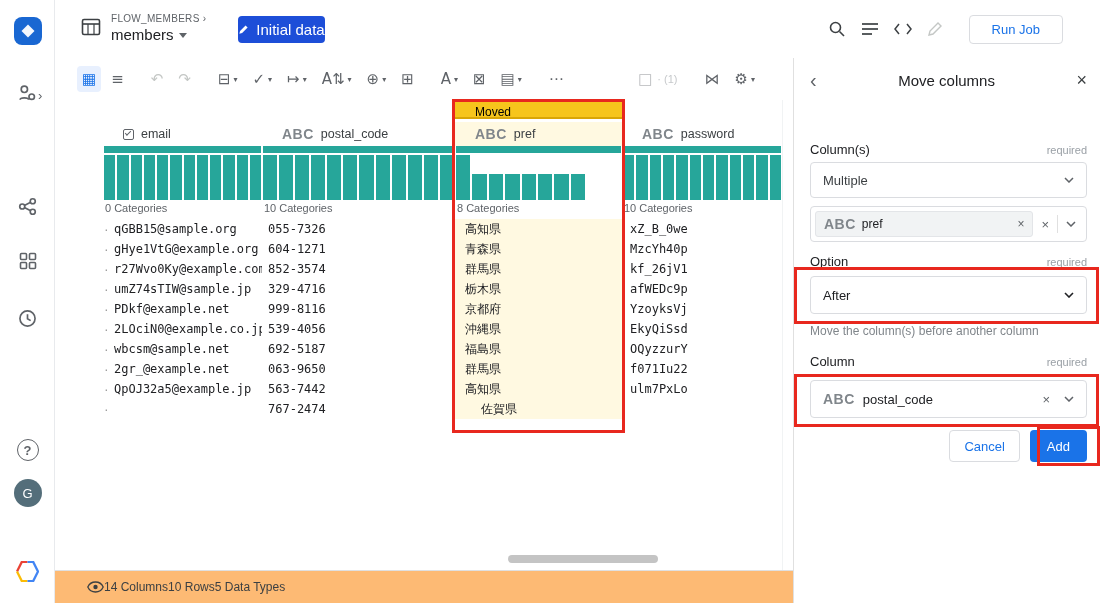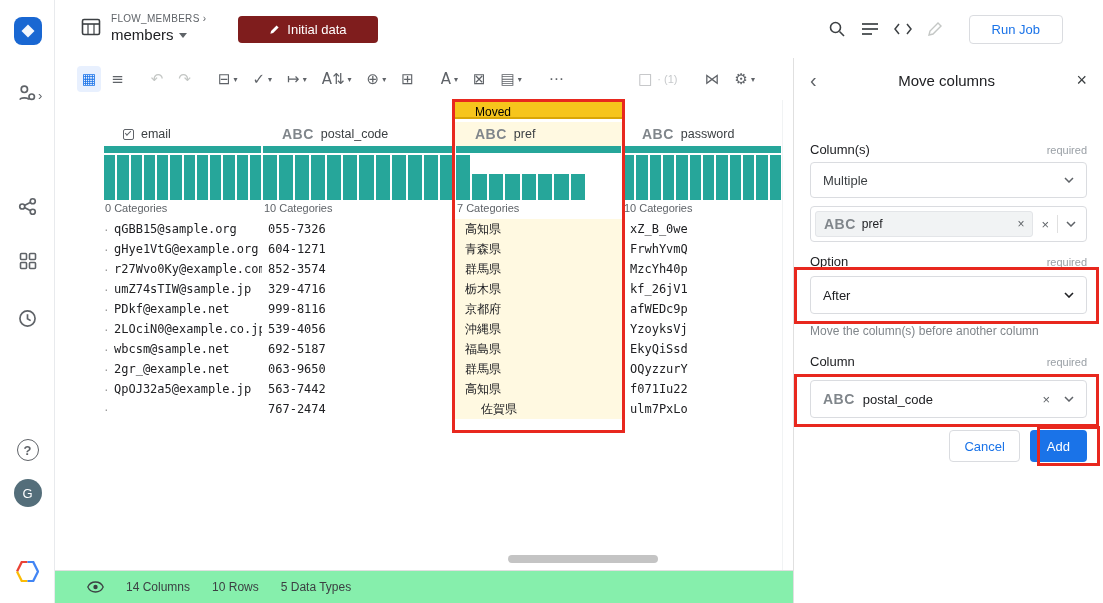--- a/index.html
+++ b/index.html
@@ -17,22 +17,22 @@
           display:flex;align-items:center;justify-content:center;}
   .sidechev{position:absolute;left:38px;top:88px;color:#5f6368;font-size:13px;}
 
   
   .topbar{position:absolute;left:55px;top:0;width:1048px;height:58px;display:flex;align-items:center;background:#fff;}
   .fileicon{margin-left:26px;flex:none;}
   .bc{display:flex;flex-direction:column;margin-left:10px;line-height:1.25;}
   .bc .crumb{font-size:10px;color:#5f6368;letter-spacing:.3px;}
   .bc .flow{font-size:15px;color:#202124;display:flex;align-items:center;gap:5px;}
   .tri{width:0;height:0;border-left:4px solid transparent;border-right:4px solid transparent;border-top:5px solid #5f6368;}
-  .initialbtn{margin-left:32px;height:27px;background:#7f1d1d;color:#fff;border:none;border-radius:4px;
-              font-size:13px;font-weight:500;display:flex;align-items:center;gap:7px;padding:0 31px;font-family:inherit;}
+  .initialbtn{margin-left:32px;height:27px;background:#1d4ed8;color:#fff;border:none;border-radius:4px;
+              font-size:15px;font-weight:500;display:flex;align-items:center;gap:7px;padding:0 0;font-family:inherit;}
   .topspacer{flex:1;}
   .topicons{display:flex;align-items:center;gap:15px;margin-right:26px;}
   .runjob{height:29px;background:#fff;border:1px solid #dadce0;border-radius:4px;color:#1a73e8;
           font-size:13px;font-weight:500;padding:0 22px;margin-right:40px;font-family:inherit;}
 
   
   .toolbar{position:absolute;left:55px;top:58px;width:738px;height:42px;display:flex;align-items:center;
            padding-left:22px;box-sizing:border-box;background:#fff;}
   .tgroup{display:flex;align-items:center;}
   .tgroup.right{margin-left:auto;padding-right:28px;}
@@ -65,22 +65,22 @@
   .gcat{position:absolute;top:102px;left:2px;font-size:11px;color:#5f6368;}
   .gcells{position:absolute;top:119px;left:0;right:0;}
   .gcell{height:20px;line-height:20px;font-family:"DejaVu Sans Mono",monospace;font-size:12px;
          color:#202124;white-space:nowrap;overflow:hidden;box-sizing:border-box;}
   .gutter{position:absolute;left:49px;top:119px;width:8px;}
   .gdot{height:20px;line-height:20px;font-size:14px;color:#9e9e9e;}
   .hscroll{position:absolute;left:453px;top:455px;width:150px;height:8px;background:#c4c4c4;border-radius:4px;}
 
   
   .statusbar{position:absolute;left:55px;top:570px;width:738px;height:33px;border-top:1px solid #e0e0e0;
-             display:flex;align-items:center;gap:22px;padding-left:32px;box-sizing:border-box;
-             font-size:12px;color:#3c4043;background:#86efac;}
+             display:flex;align-items:center;padding-left:32px;box-sizing:border-box;
+             font-size:12px;color:#3c4043;background:#fdba74;}
 
   
   .panel{position:absolute;left:793px;top:58px;width:310px;height:545px;background:#fff;
          border-left:1px solid #e0e0e0;box-sizing:border-box;}
   .panel-header{height:44px;display:flex;align-items:center;padding:0 16px;}
   .pback{color:#5f6368;font-size:20px;line-height:1;cursor:default;}
   .ptitle{flex:1;text-align:center;font-size:15px;color:#202124;}
   .pclose{color:#3c4043;font-size:18px;line-height:1;cursor:default;}
   .flabel{position:absolute;left:16px;right:16px;display:flex;justify-content:space-between;
           align-items:baseline;font-size:13px;color:#202124;}
@@ -364,21 +364,21 @@
       <div class="hist" style="width: 129px;">
         <div class="hbar" style="height: 45px;"></div>
         <div class="hbar" style="height: 26px;"></div>
         <div class="hbar" style="height: 26px;"></div>
         <div class="hbar" style="height: 26px;"></div>
         <div class="hbar" style="height: 26px;"></div>
         <div class="hbar" style="height: 26px;"></div>
         <div class="hbar" style="height: 26px;"></div>
         <div class="hbar" style="height: 26px;"></div>
       </div>
-      <div class="gcat">7 Categories</div>
+      <div class="gcat">8 Categories</div>
       <div class="gcells">
         <div class="gcell" style="padding-left: 10px;">高知県</div>
         <div class="gcell" style="padding-left: 10px;">青森県</div>
         <div class="gcell" style="padding-left: 10px;">群馬県</div>
         <div class="gcell" style="padding-left: 10px;">栃木県</div>
         <div class="gcell" style="padding-left: 10px;">京都府</div>
         <div class="gcell" style="padding-left: 10px;">沖縄県</div>
         <div class="gcell" style="padding-left: 10px;">福島県</div>
         <div class="gcell" style="padding-left: 10px;">群馬県</div>
         <div class="gcell" style="padding-left: 10px;">高知県</div>
@@ -401,21 +401,20 @@
         <div class="hbar" style="height: 45px;"></div>
         <div class="hbar" style="height: 45px;"></div>
         <div class="hbar" style="height: 45px;"></div>
         <div class="hbar" style="height: 45px;"></div>
         <div class="hbar" style="height: 45px;"></div>
         <div class="hbar" style="height: 45px;"></div>
       </div>
       <div class="gcat">10 Categories</div>
       <div class="gcells">
         <div class="gcell" style="padding-left: 8px;">xZ_B_0we</div>
-        <div class="gcell" style="padding-left: 8px;">FrwhYvmQ</div>
         <div class="gcell" style="padding-left: 8px;">MzcYh40p</div>
         <div class="gcell" style="padding-left: 8px;">kf_26jV1</div>
         <div class="gcell" style="padding-left: 8px;">afWEDc9p</div>
         <div class="gcell" style="padding-left: 8px;">YzoyksVj</div>
         <div class="gcell" style="padding-left: 8px;">EkyQiSsd</div>
         <div class="gcell" style="padding-left: 8px;">OQyzzurY</div>
         <div class="gcell" style="padding-left: 8px;">f071Iu22</div>
         <div class="gcell" style="padding-left: 8px;">ulm7PxLo</div>
       </div>
     </div>

